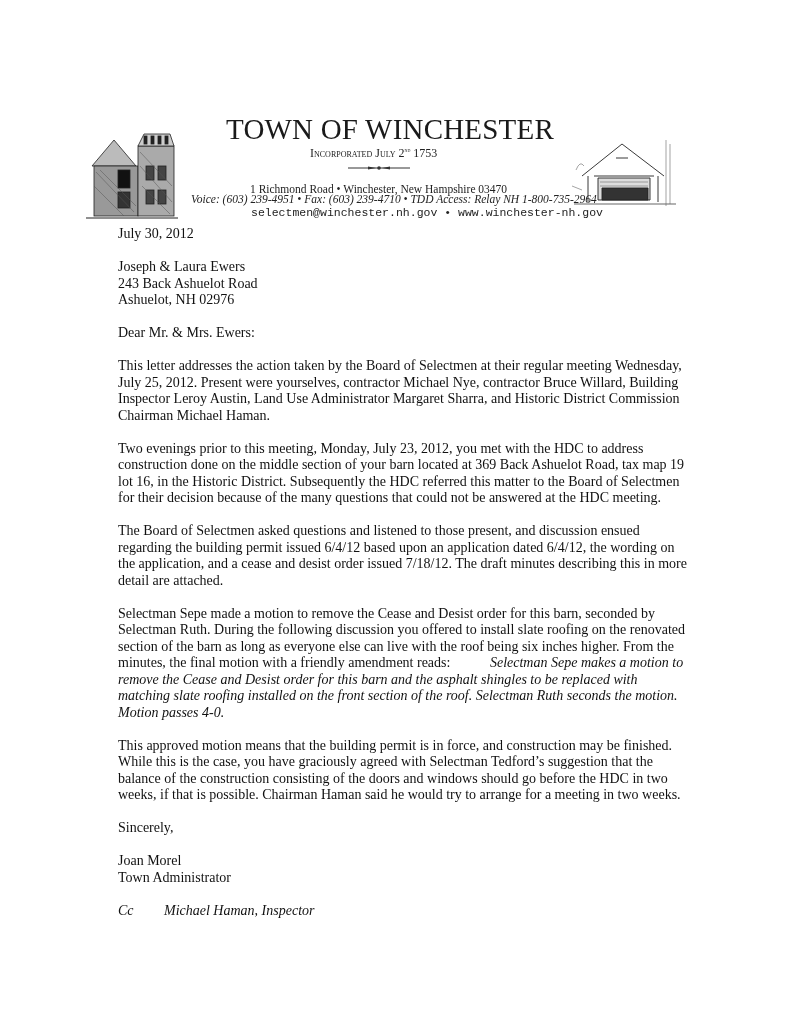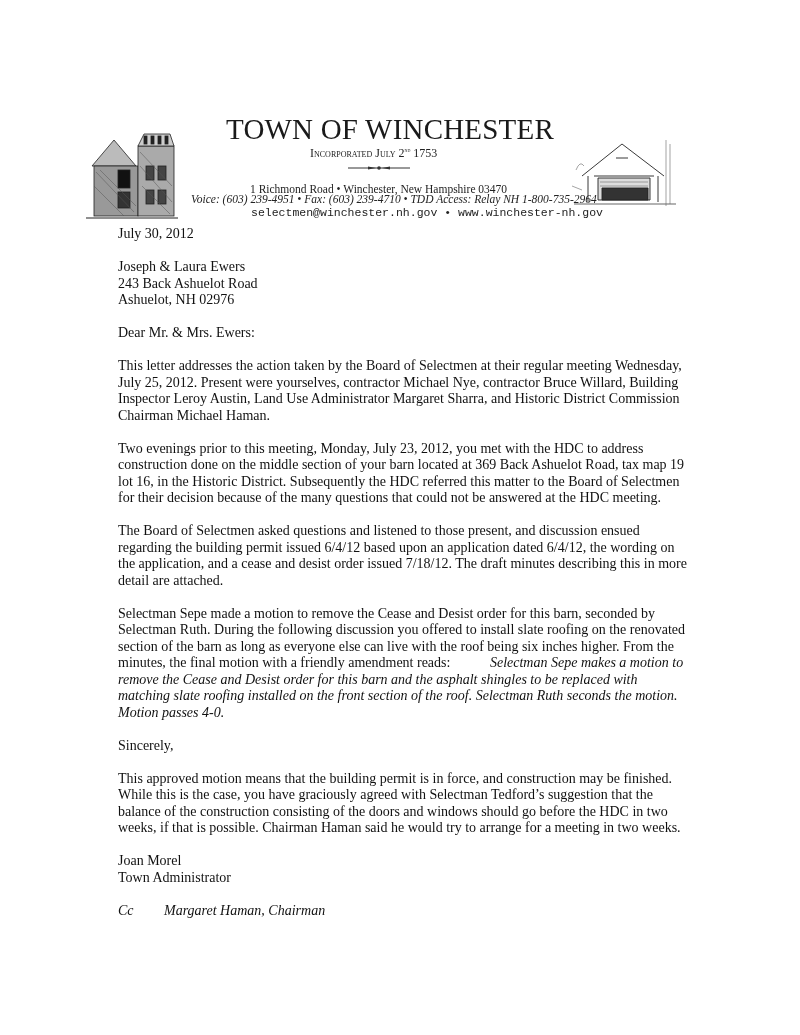--- a/index.html
+++ b/index.html
@@ -77,23 +77,23 @@
   <div class="block">
     <div>Joseph &amp; Laura Ewers</div>
     <div>243 Back Ashuelot Road</div>
     <div>Ashuelot, NH 02976</div>
   </div>
   <p>Dear Mr. &amp; Mrs. Ewers:</p>
   <p>This letter addresses the action taken by the Board of Selectmen at their regular meeting Wednesday, July 25, 2012. Present were yourselves, contractor Michael Nye, contractor Bruce Willard, Building Inspector Leroy Austin, Land Use Administrator Margaret Sharra, and Historic District Commission Chairman Michael Haman.</p>
   <p>Two evenings prior to this meeting, Monday, July 23, 2012, you met with the HDC to address construction done on the middle section of your barn located at 369 Back Ashuelot Road, tax map 19 lot 16, in the Historic District. Subsequently the HDC referred this matter to the Board of Selectmen for their decision because of the many questions that could not be answered at the HDC meeting.</p>
   <p>The Board of Selectmen asked questions and listened to those present, and discussion ensued regarding the building permit issued 6/4/12 based upon an application dated 6/4/12, the wording on the application, and a cease and desist order issued 7/18/12. The draft minutes describing this in more detail are attached.</p>
   <p><span>Selectman Sepe made a motion to remove the Cease and Desist order for this barn, seconded by Selectman Ruth. During the following discussion you offered to install slate roofing on the renovated section of the barn as long as everyone else can live with the roof being six inches higher. From the minutes, the final motion with a friendly amendment reads: </span><em>Selectman Sepe makes a motion to remove the Cease and Desist order for this barn and the asphalt shingles to be replaced with matching slate roofing installed on the front section of the roof. Selectman Ruth seconds the motion. Motion passes 4-0.</em></p>
+  <p>This approved motion means that the building permit is in force, and construction may be finished. While this is the case, you have graciously agreed with Selectman Tedford’s suggestion that the balance of the construction consisting of the doors and windows should go before the HDC in two weeks, if that is possible. Chairman Haman said he would try to arrange for a meeting in two weeks.</p>
   <p>Sincerely,</p>
-  <p>This approved motion means that the building permit is in force, and construction may be finished. While this is the case, you have graciously agreed with Selectman Tedford’s suggestion that the balance of the construction consisting of the doors and windows should go before the HDC in two weeks, if that is possible. Chairman Haman said he would try to arrange for a meeting in two weeks.</p>
   <div class="block">
     <div>Joan Morel</div>
     <div>Town Administrator</div>
   </div>
   <div class="cc-row">
     <span class="cc-label">Cc</span>
-    <span>Margaret Haman, Chairman</span>
+    <span>Michael Haman, Inspector</span>
   </div>
 </div>
 
 </body></html>

